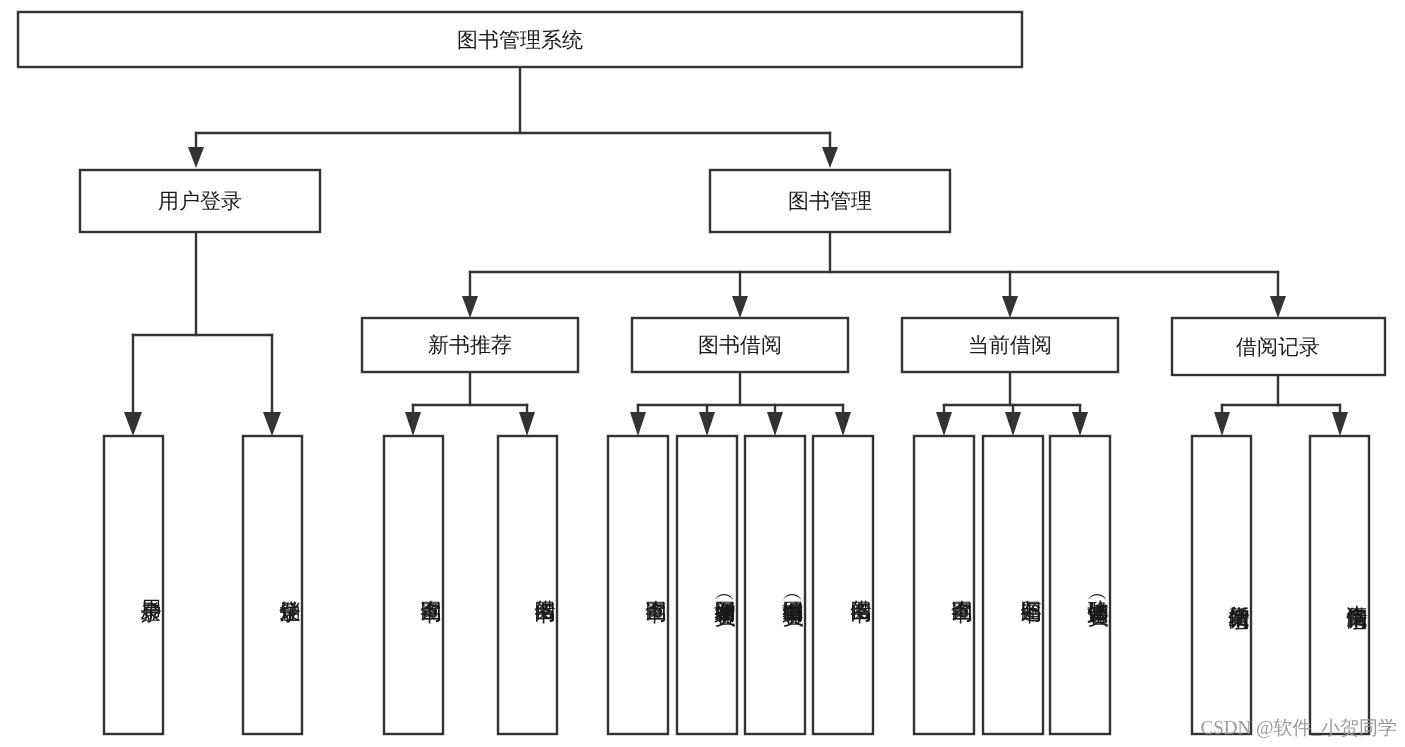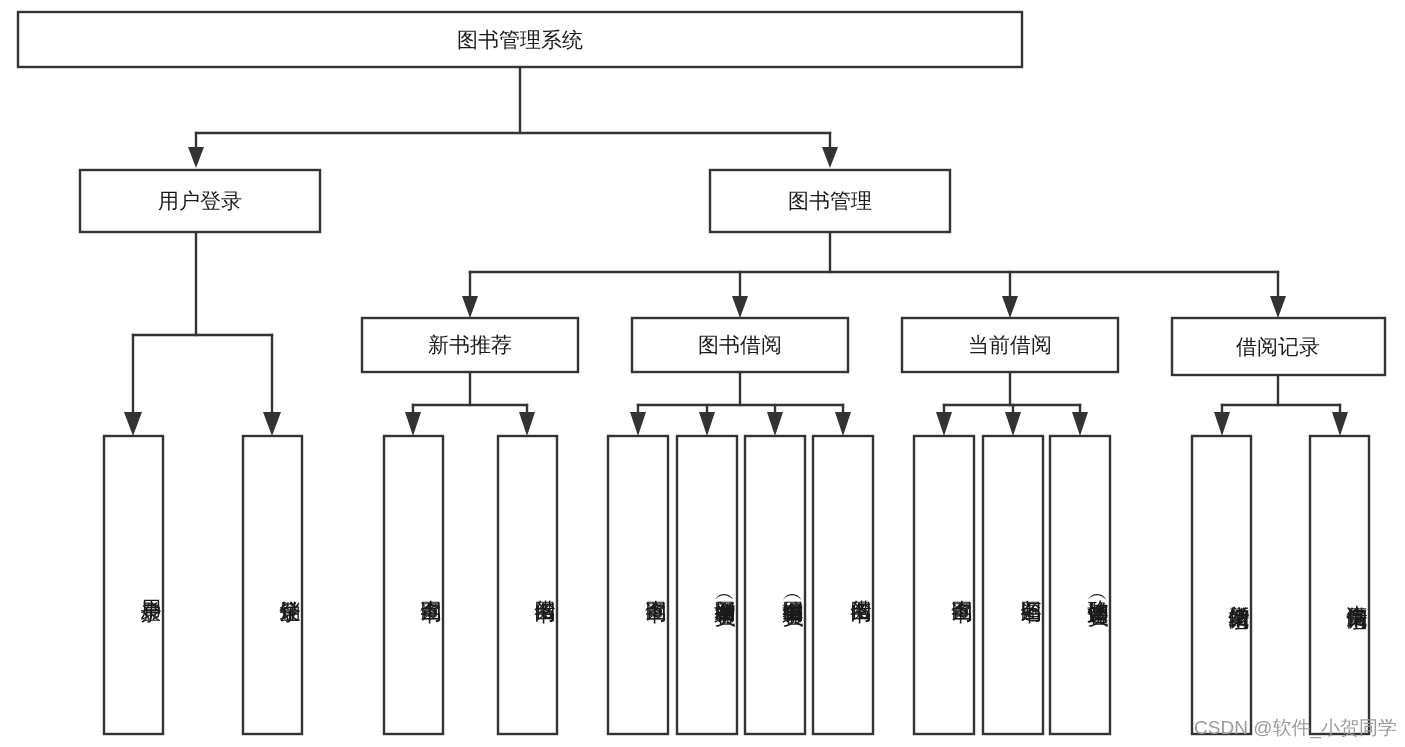--- a/index.html
+++ b/index.html
@@ -59,21 +59,21 @@
     display: flex;
     align-items: flex-start;
     justify-content: center;
     white-space: nowrap;
     pointer-events: none;
   }
   .watermark {
     position: absolute;
     right: 8px;
     bottom: 6px;
-    font-family: Liberation Sans, sans-serif;
+    font-family: Liberation Serif, serif;
     font-size: 19px;
     color: #9a9a9a;
     white-space: nowrap;
   }
 </style>
 </head>
 <body>
 
 <div id="diagram-root">
 

